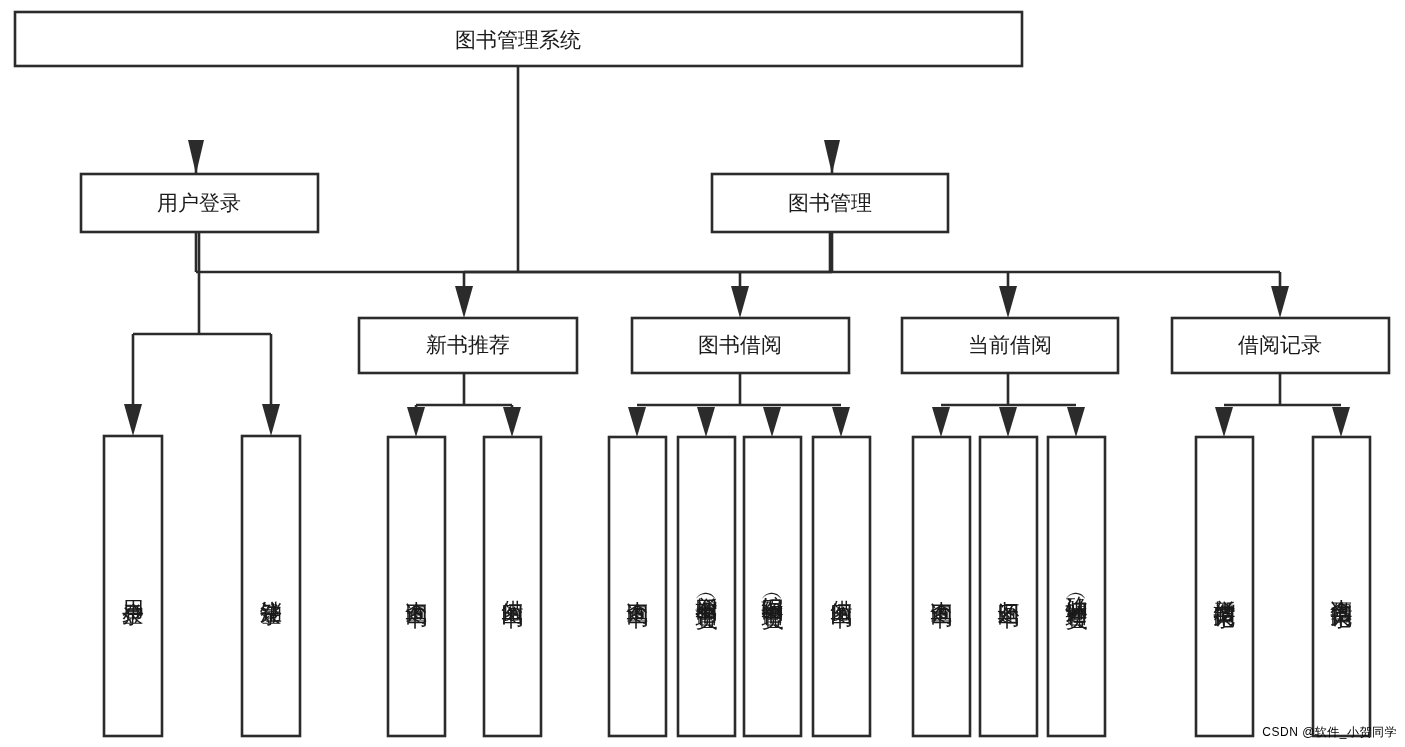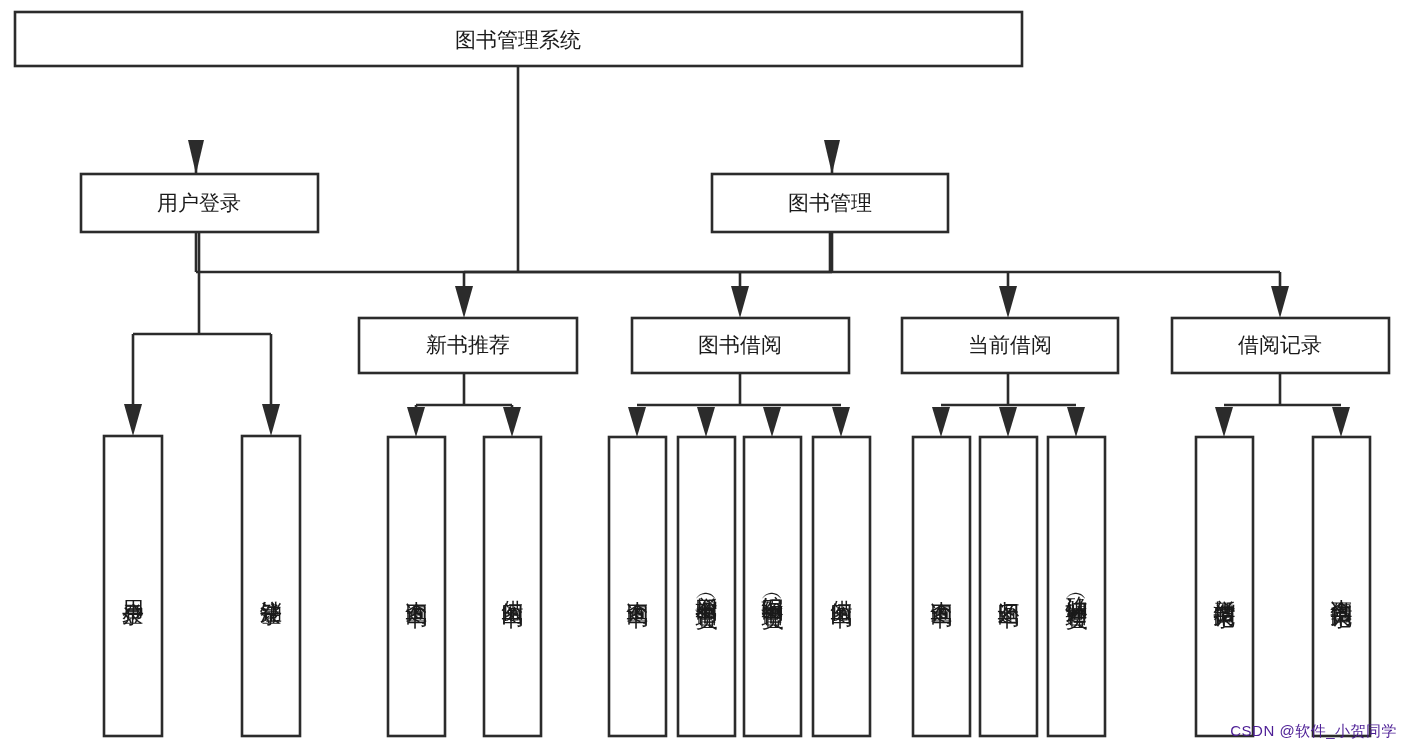--- a/index.html
+++ b/index.html
@@ -64,22 +64,22 @@
     letter-spacing: 2px;
     color: #1a1a1a;
     white-space: nowrap;
     text-align: center;
   }
   .watermark {
     position: absolute;
     right: 8px;
     bottom: 6px;
     font-family: "Liberation Sans", "DejaVu Sans", sans-serif;
-    font-size: 15px;
-    color: #4c1d95;
+    font-size: 12px;
+    color: #000000;
     letter-spacing: 0.5px;
     white-space: nowrap;
   }
 </style>
 </head>
 <body>
 
 <div id="diagram-root">
 
   <svg id="tree-svg" viewBox="0 0 1405 747">

